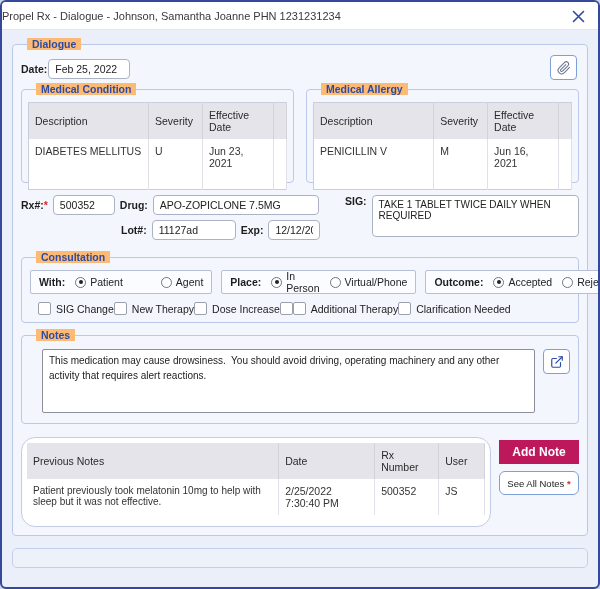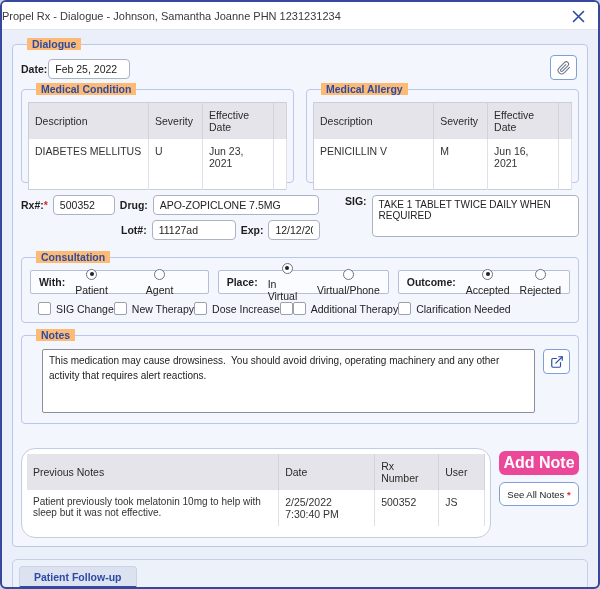--- a/index.html
+++ b/index.html
@@ -58,38 +58,38 @@
   .sig-box { flex:1; height:42px; padding:3px 6px; font-size:10px; color:#222; white-space:pre-wrap; }
 
   .consult-box { padding:12px 8px 7px 8px; margin-bottom:12px; }
   .consult-row { display:flex; gap:9px; margin-bottom:8px; }
   .consult-sub { background:#FBFCFF; border:1px solid #B7BFD4; border-radius:2px; display:flex;
     align-items:center; gap:10px; padding:4px 8px; height:24px; }
   .radio { width:11px; height:11px; border-radius:50%; border:1px solid #6d7486; background:#fff;
     display:inline-block; position:relative; flex:none; }
   .radio.sel::after { content:""; position:absolute; left:2.5px; top:2.5px; width:4px; height:4px;
     border-radius:50%; background:#222; }
-  .ropt { display:flex; align-items:center; gap:4px; font-size:10.5px; color:#222; cursor:pointer;flex-direction:column; }
+  .ropt { display:flex; align-items:center; gap:4px; font-size:10.5px; color:#222; cursor:pointer; }
   .check-row { display:flex; justify-content:flex-start; padding:0 8px; }
   .copt { display:flex; align-items:center; gap:5px; font-size:10.5px; color:#222; cursor:pointer; }
   .cbox { width:13px; height:13px; background:#fff; border:1px solid #9aa0ae; border-radius:2px; flex:none; }
 
-  .notes-box { padding:13px 8px 10px 20px; margin-bottom:24px; }
+  .notes-box { padding:13px 8px 10px 20px; margin-bottom:13px; }
   .notes-inner { display:flex; gap:8px; align-items:flex-start; }
   textarea.notes-ta {
     flex:1; height:64px; resize:none; background:#fff; border:1px solid #8A8F98; border-radius:2px;
     font-family:"Liberation Sans",sans-serif; font-size:10px; color:#222; padding:4px 6px; line-height:1.45;
   }
 
   .prev-row { display:flex; gap:8px; }
   .prev-tablewrap { flex:1; border:1px solid #C2CCE4; border-radius:14px; background:#fff; padding:5px; height:90px; }
   .prev-btns { width:80px; display:flex; flex-direction:column; gap:7px; padding-top:3px; }
   .btn-fill {
-    background:#ec4899; color:#fff; border:none; border-radius:6px; height:24px;
-    font-family:"Liberation Sans",sans-serif; font-size:16px; font-weight:bold; cursor:pointer;
+    background:#be185d; color:#fff; border:none; border-radius:0; height:24px;
+    font-family:"Liberation Sans",sans-serif; font-size:12px; font-weight:bold; cursor:pointer;
   }
   .btn-outline {
     background:#fff; color:#222; border:1px solid #7DA0D8; border-radius:6px; height:24px;
     font-family:"Liberation Sans",sans-serif; font-size:9.5px; cursor:pointer;
   }
 
   .bottom-panel { margin:12px 0 0 0; border:1px solid #C5CFE8; border-radius:5px; background:#EDF1FA; }
   .tabstrip { display:flex; border-bottom:1px solid #C9D2E8; padding:6px 6px 0 6px; }
   .tab {
     background:#DCE2F0; border:1px solid #C9D2E8; border-bottom:2px solid #2F4BA6;
@@ -224,21 +224,21 @@
               </span>
             <span class="ropt" style="margin-left:28px">
                 <span class="radio"></span>
                 <span>Agent</span>
               </span>
           </div>
           <div class="consult-sub" style="flex:1">
             <span class="lbl">Place:</span>
             <span class="ropt">
                 <span class="radio sel"></span>
-                <span>In Virtual</span>
+                <span>In Person</span>
               </span>
             <span class="ropt">
                 <span class="radio"></span>
                 <span>Virtual/Phone</span>
               </span>
           </div>
           <div class="consult-sub" style="flex:1">
             <span class="lbl">Outcome:</span>
             <span class="ropt">
                 <span class="radio sel"></span>
@@ -317,23 +317,20 @@
             </table>
         </div>
         <div class="prev-btns">
           <button class="btn-fill">Add Note</button>
           <button class="btn-outline"><span>See All Notes</span> <span class="red">*</span></button>
         </div>
       </div>
     </div>
 
     <div class="bottom-panel">
-      <div class="tabstrip">
-        <span class="tab">Patient Follow-up</span>
-      </div>
 
       <div class="fu-row">
         
         
         
         
         
       </div>
 
     </div>

